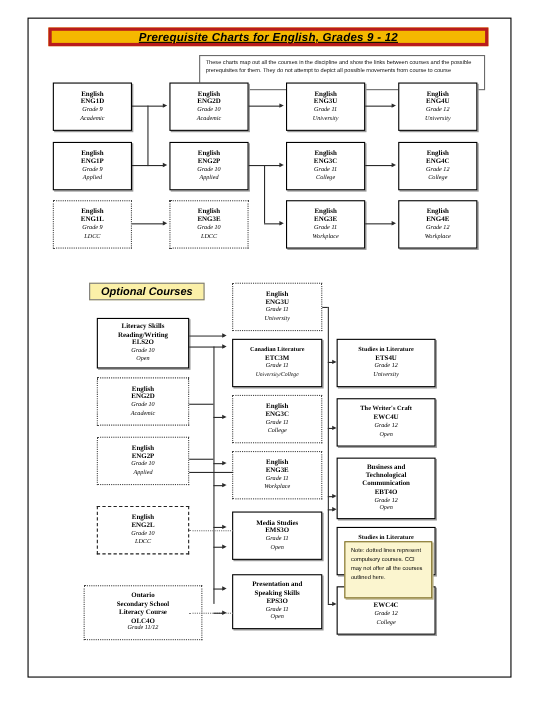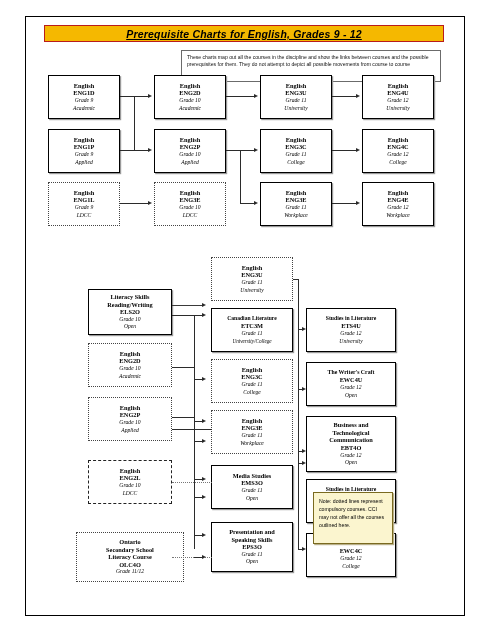--- a/index.html
+++ b/index.html
@@ -8,21 +8,21 @@
     font-family:"Liberation Serif", serif;
     color:#000;
   }
   #page{
     position:absolute;left:25px;top:16px;width:440px;height:600px;
     border:1.5px solid #000;background:#fff;box-sizing:border-box;
   }
   
   .title-bar{
     position:absolute;left:18px;top:8px;width:400px;height:17px;
-    background:#f5b800;border:1px solid #b91c1c;box-sizing:border-box;
+    background:#f5b800;border:3px solid #b91c1c;box-sizing:border-box;
     display:flex;align-items:center;justify-content:center;
   }
   .title-bar span{
     font-family:"Liberation Sans", sans-serif;
     font-weight:bold;font-style:italic;font-size:10.5px;
     text-decoration:underline;letter-spacing:.2px;color:#000;
   }
   .section-banner{
     position:absolute;background:#fbf0a8;border:1px solid #7a7a7a;
     box-sizing:border-box;display:flex;align-items:center;justify-content:center;
@@ -86,20 +86,23 @@
 
   <div class="title-bar">
     <span>Prerequisite Charts for English, Grades 9 - 12</span>
   </div>
 
 
   <div class="desc-box">
     <p>These charts map out all the courses in the discipline and show the links between courses and the possible prerequisites for them.  They do not attempt to depict all possible movements from course to course</p>
   </div>
 
+  <div class="section-banner" id="banner-optional">
+    <span>Optional Courses</span>
+  </div>
 
   <div class="box solid" style="left:22px;top:58px;width:72px;height:44px;">
     <span class="l b">English</span>
     <span class="l b">ENG1D</span>
     <span class="l i">Grade 9</span>
     <span class="l i">Academic</span>
   </div>
   <div class="box solid" style="left:128px;top:58px;width:72px;height:44px;">
     <span class="l b">English</span>
     <span class="l b">ENG2D</span>

